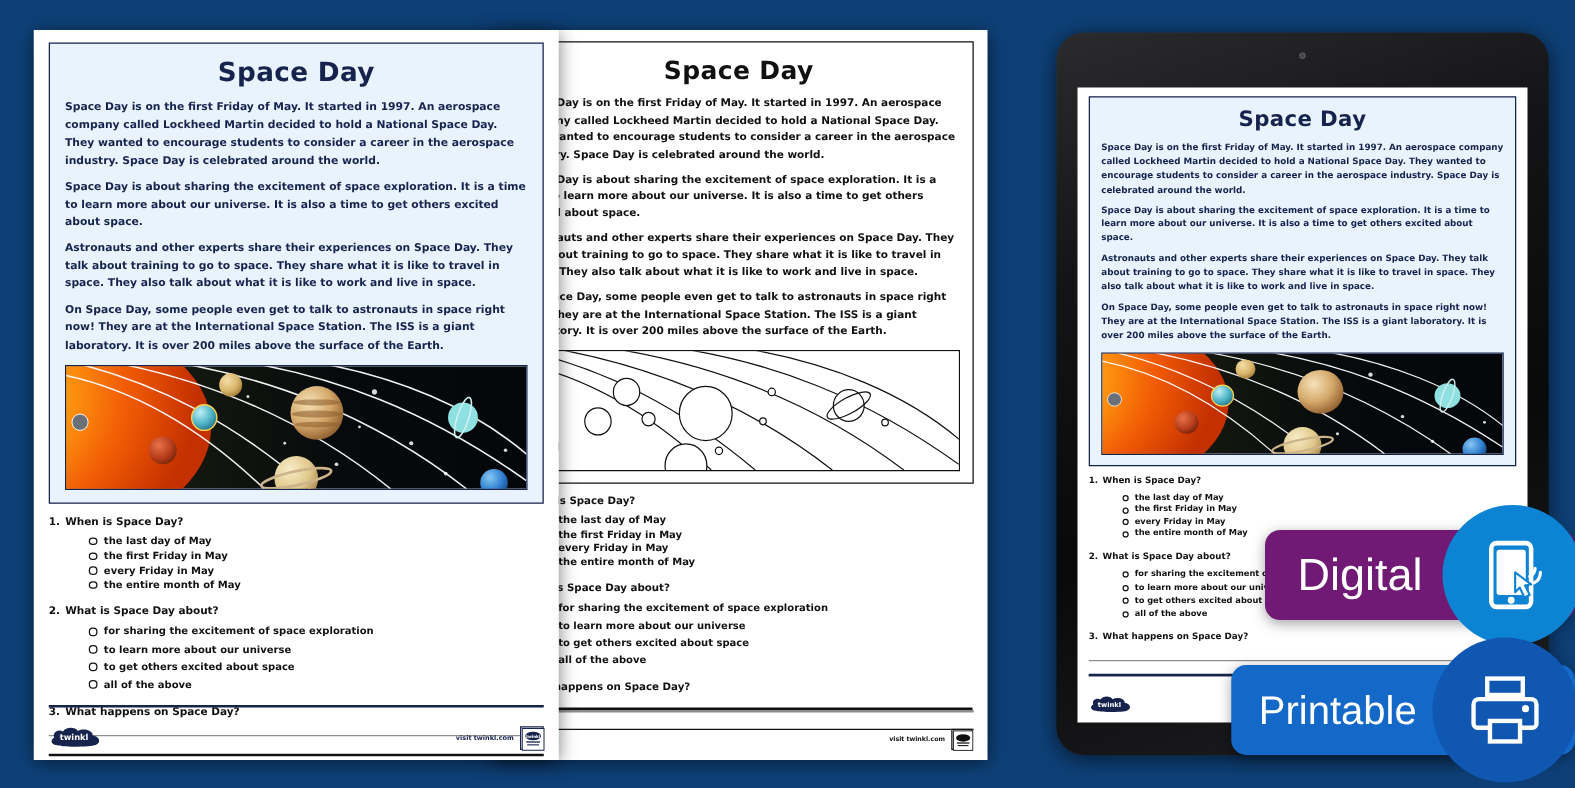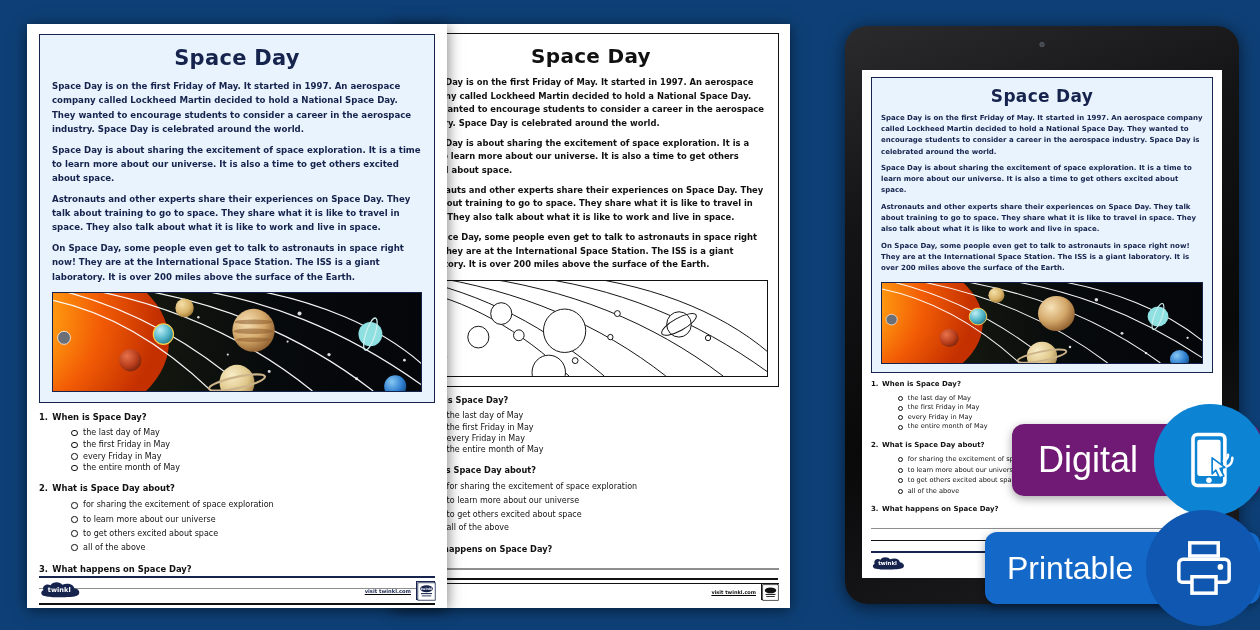--- a/index.html
+++ b/index.html
@@ -55,40 +55,40 @@
     font-weight: bold;
     color: #111;
     display: flex;
     gap: .5em;
   }
   .q-num { flex: 0 0 auto; }
   .opts { margin: .35em 0 .55em 2.0em; }
   .opt {
     display: flex; align-items: center;
     font-family: "DejaVu Sans", sans-serif;
-    font-weight: normal;
+    font-weight: bold;
     color: #111;
   }
   .radio {
     flex: 0 0 auto;
     border: 1.2px solid #111;
     border-radius: 50%;
     background: transparent;
     margin-right: .7em;
   }
   .ans-lines { margin-top: .9em; }
   .ans-line { width: 100%; background: #8e8e8e; }
   .ans-line.dark { background: #111; }
 
   
   .ws-footer {
     position: absolute; left: 12px; right: 12px; bottom: 8px;
     border-top: 2px solid #15234d;
-    padding-top: 3px;
-    display: flex; align-items: center; justify-content: space-between; text-decoration: underline;
+    padding-top: 15px;
+    display: flex; align-items: center; justify-content: space-between;
   }
   .ws-footer.bw { border-top-color: #111; }
 
   .twinkl-cloud { position: relative; display: block; }
   .visit-wrap { display: flex; align-items: center; gap: 5px; }
   .visit-txt {
     font-family: "DejaVu Sans", sans-serif;
     font-weight: bold; color: #15234d;
     white-space: nowrap;
   }

